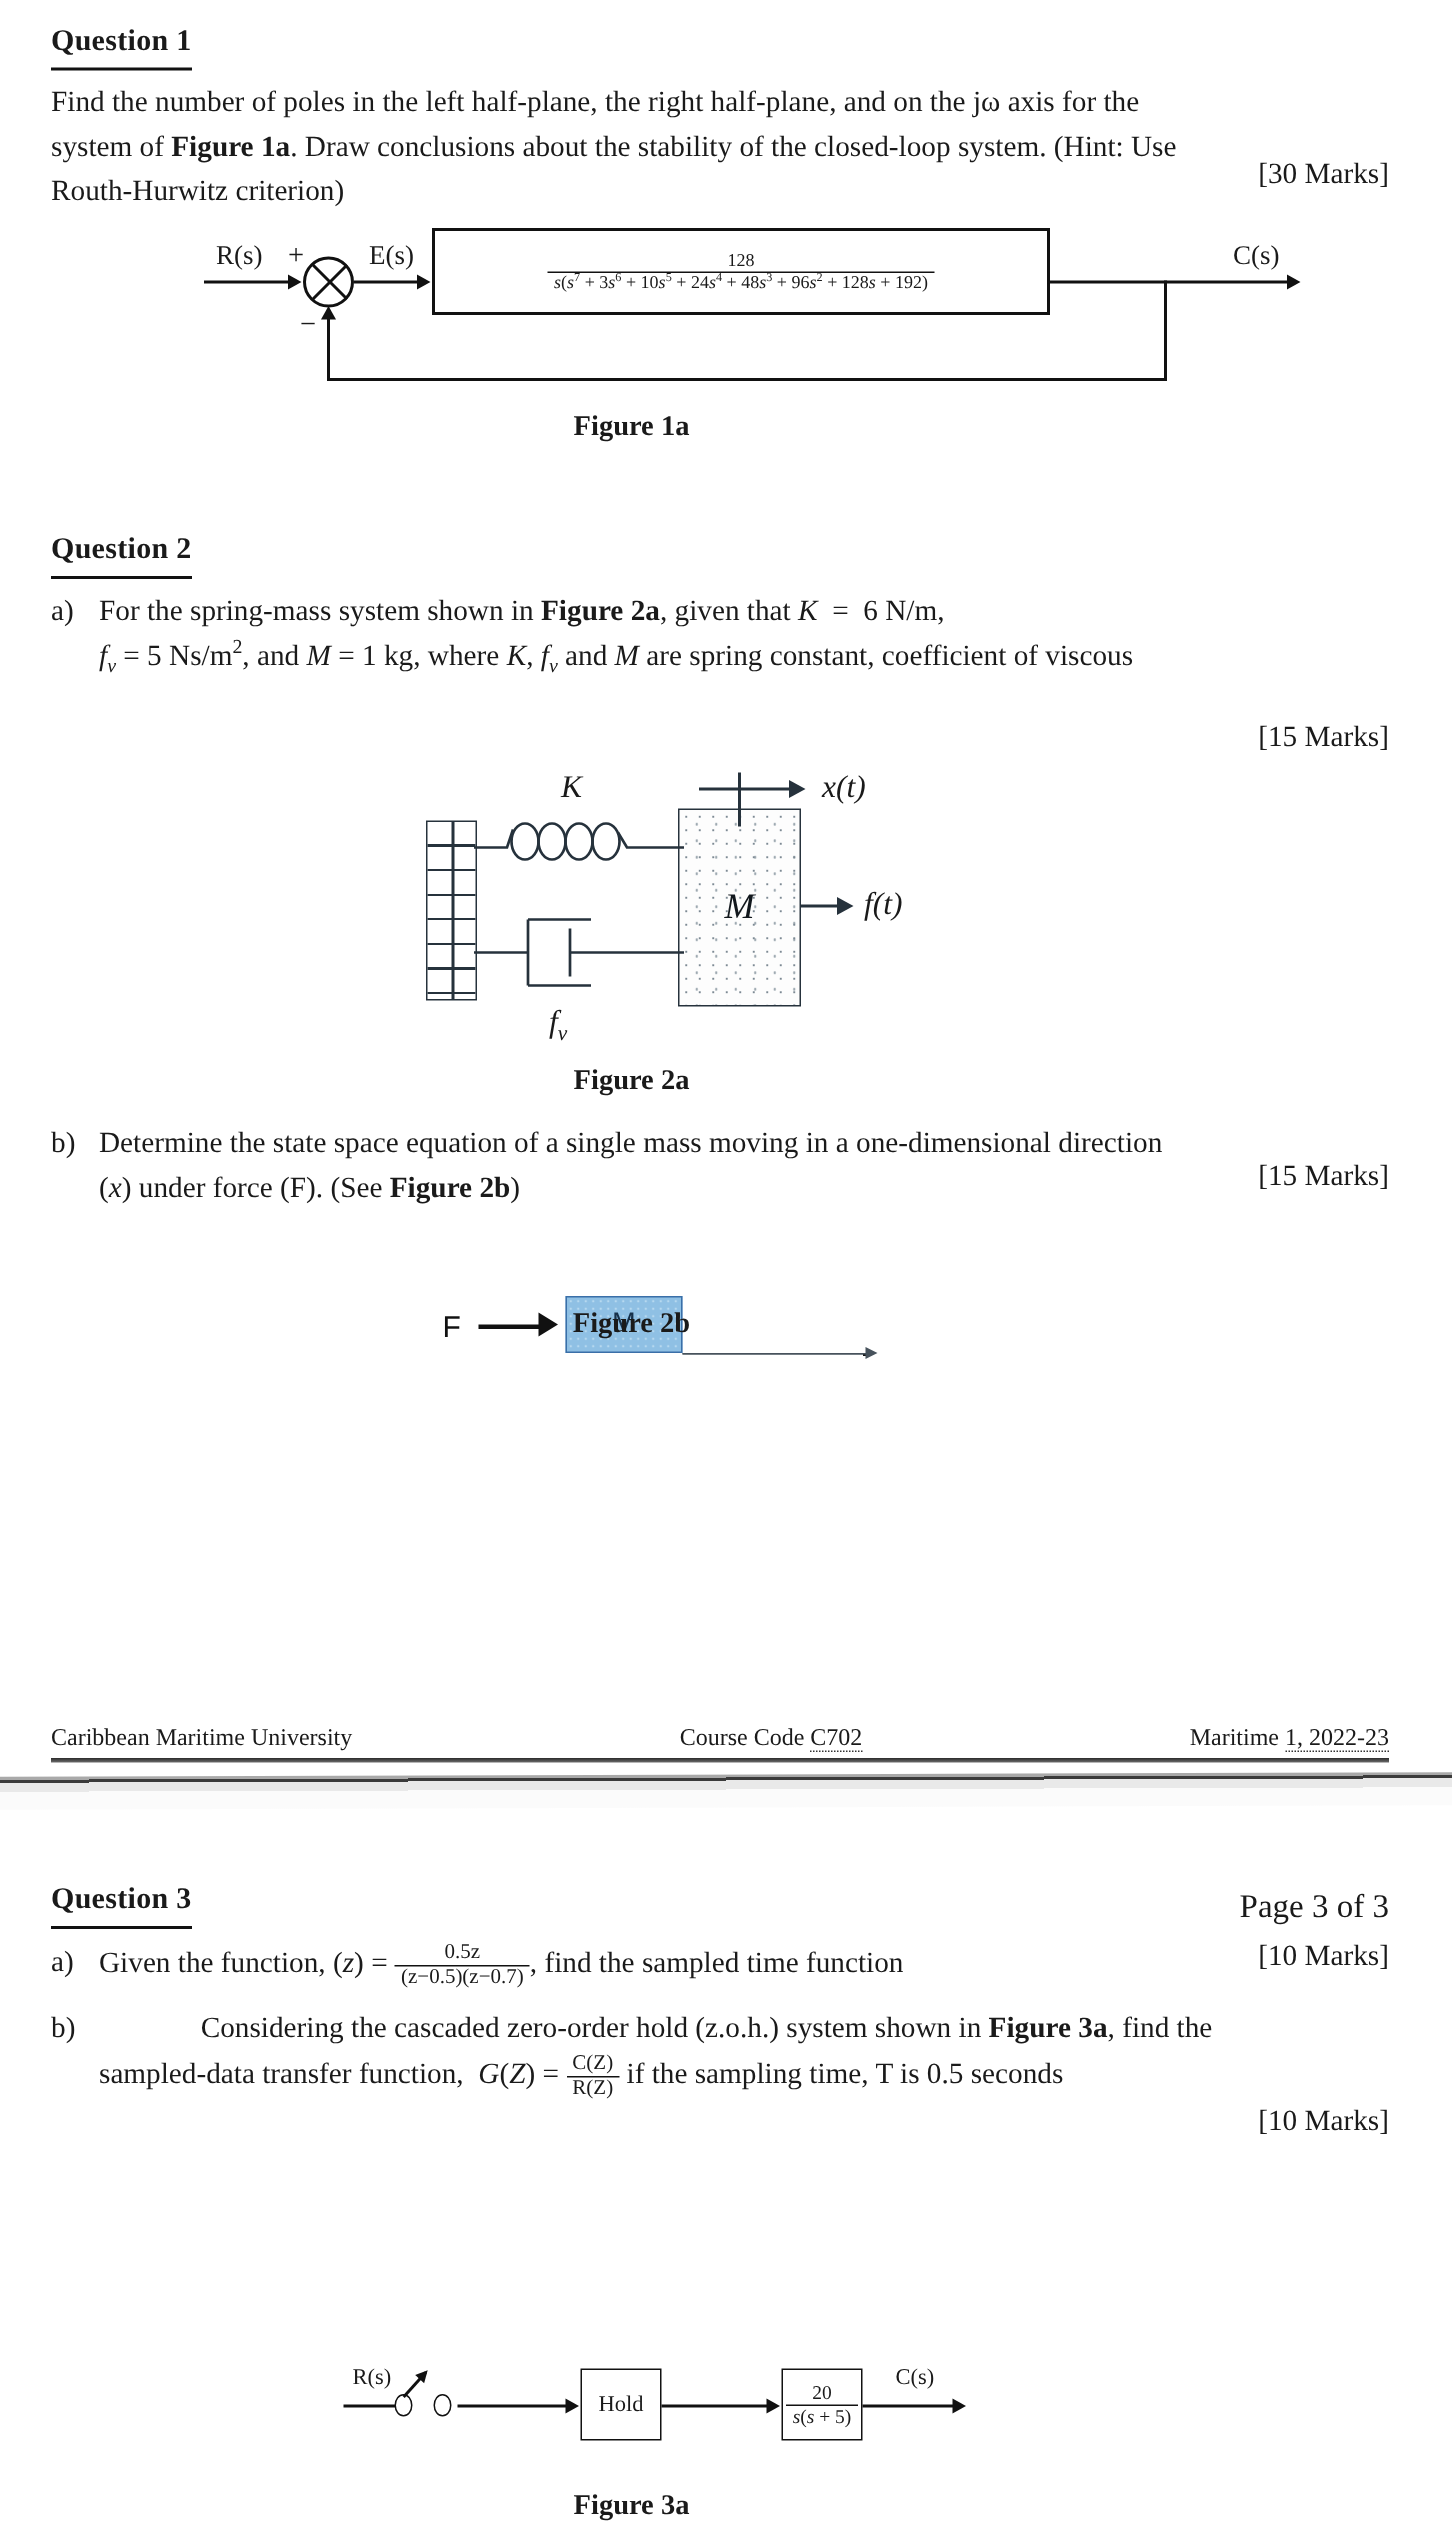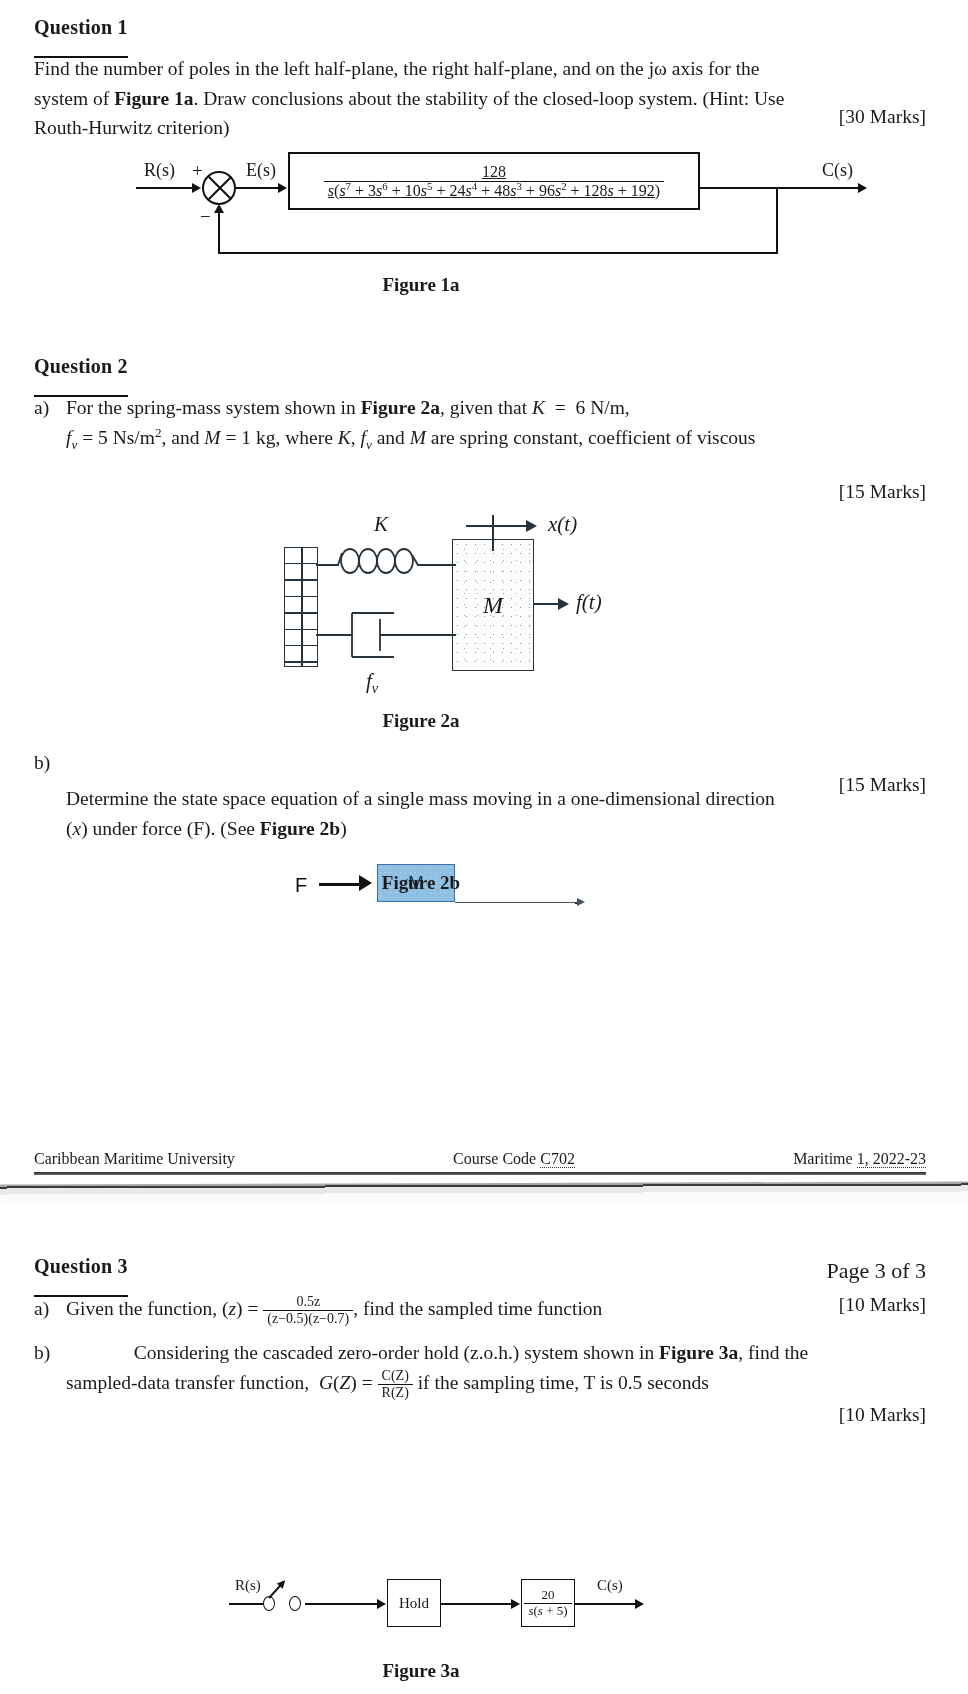--- a/index.html
+++ b/index.html
@@ -19,21 +19,21 @@
     position: absolute;
     inset: 0;
   }
   
   .qhead {
     position: absolute;
     font-weight: bold;
     font-size: 20px;
     letter-spacing: .2px;
     border-bottom: 2px solid #111;
-    padding-bottom: 17px;
+    padding-bottom: 6px;
     line-height: 1.15;
   }
   .para {
     position: absolute;
     font-size: 19.5px;
     line-height: 1.52;
     text-align: left;
   }
   .b { font-weight: bold; }
   .i { }
@@ -262,21 +262,21 @@
     <div class="arrowR" style="left:62px; top:31px;"></div>
 
     <div class="summer" style="left:72px; top:19px;"></div>
     <span class="sgn" style="left:70px; top:54px;">−</span>
 
     <span class="sig" style="left:116px; top:8px;">E(s)</span>
     <div class="wire wire-h" style="left:106px; top:35px; width:44px;"></div>
     <div class="arrowR" style="left:148px; top:31px;"></div>
 
     <div class="tfbox" style="left:158px; top:0px; width:412px; height:58px;">
-      <div class="frac" style="font-size:16px;text-decoration:underline;">
+      <div class="frac" style="font-size:12px;">
         <span class="num">128</span>
         <span class="den"><i>s</i>(<i>s</i><sup>7</sup> + 3<i>s</i><sup>6</sup> + 10<i>s</i><sup>5</sup> + 24<i>s</i><sup>4</sup> + 48<i>s</i><sup>3</sup> + 96<i>s</i><sup>2</sup> + 128<i>s</i> + 192)</span>
       </div>
     </div>
 
     <div class="wire wire-h" style="left:568px; top:35px; width:162px;"></div>
     <div class="arrowR" style="left:728px; top:31px;"></div>
     <span class="sig" style="left:692px; top:8px;">C(s)</span>
 
     <div class="wire wire-v" style="left:646px; top:35px; height:67px;"></div>
@@ -331,21 +331,21 @@
     <span class="figlbl" style="left:278px; top:7px;">x(t)</span>
 
     <div class="tealline" style="left:264px; top:98px; width:26px; height:1.8px;"></div>
     <div class="arrowR-teal" style="left:288px; top:93px;"></div>
     <span class="figlbl" style="left:306px; top:85px;">f(t)</span>
   </div>
 
   <div class="figcap" style="left:0; top:710px; width:842px;">Figure 2a</div>
 
   <div class="para" style="left:34px; top:748px; width:40px;">b)</div>
-  <div class="para" style="left:66px; top:784px; width:810px;">
+  <div class="para" style="left:66px; top:748px; width:810px;">
     <span>Determine the state space equation of a single mass moving in a one-dimensional direction</span><br>
     <span>(<i>x</i>) under force (F). (See </span><span class="b">Figure 2b</span><span>)</span>
   </div>
   <div class="marks" style="right:42px; top:774px;">[15 Marks]</div>
 
   <div id="fig2b">
     <span class="fblk" style="left:10px; top:14px;">F</span>
     <div class="thickarrow" style="left:34px; top:23px; width:44px;"></div>
     <div class="thickhead" style="left:74px; top:15px;"></div>
 

